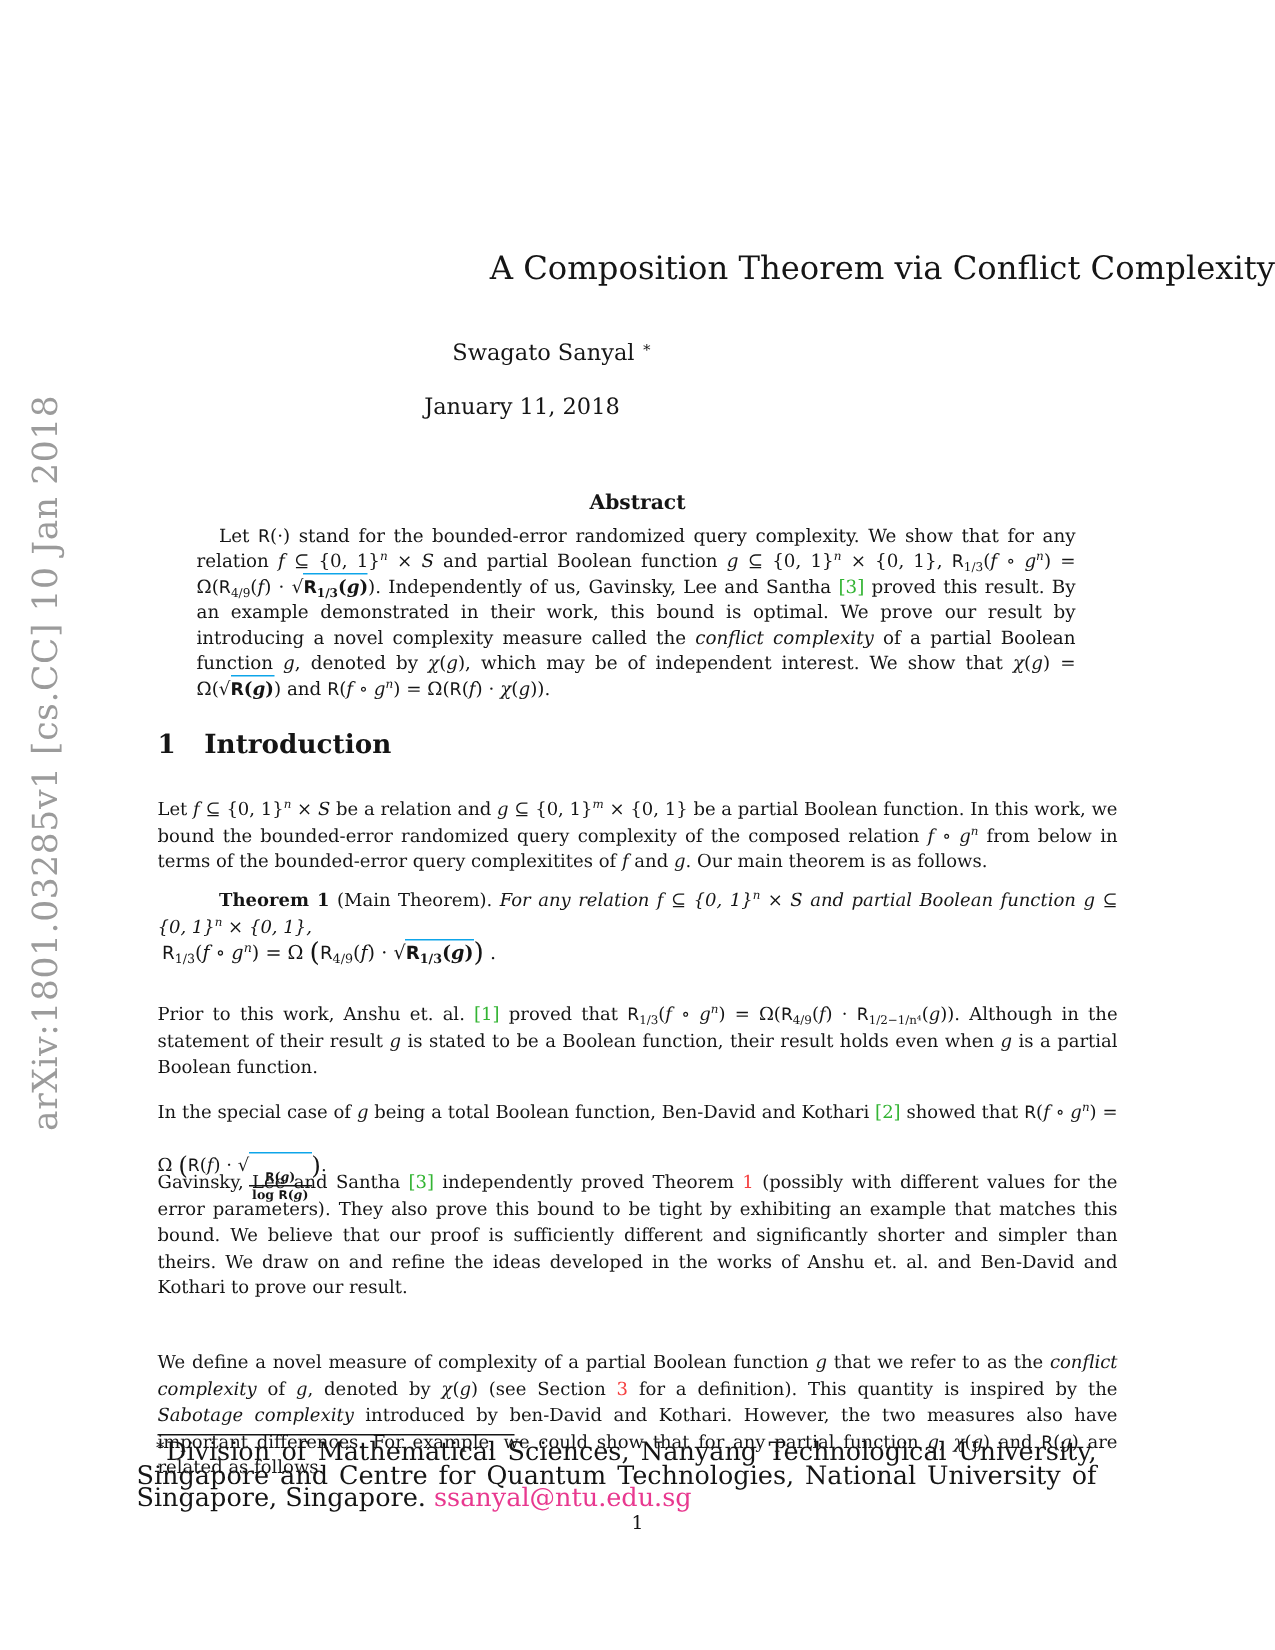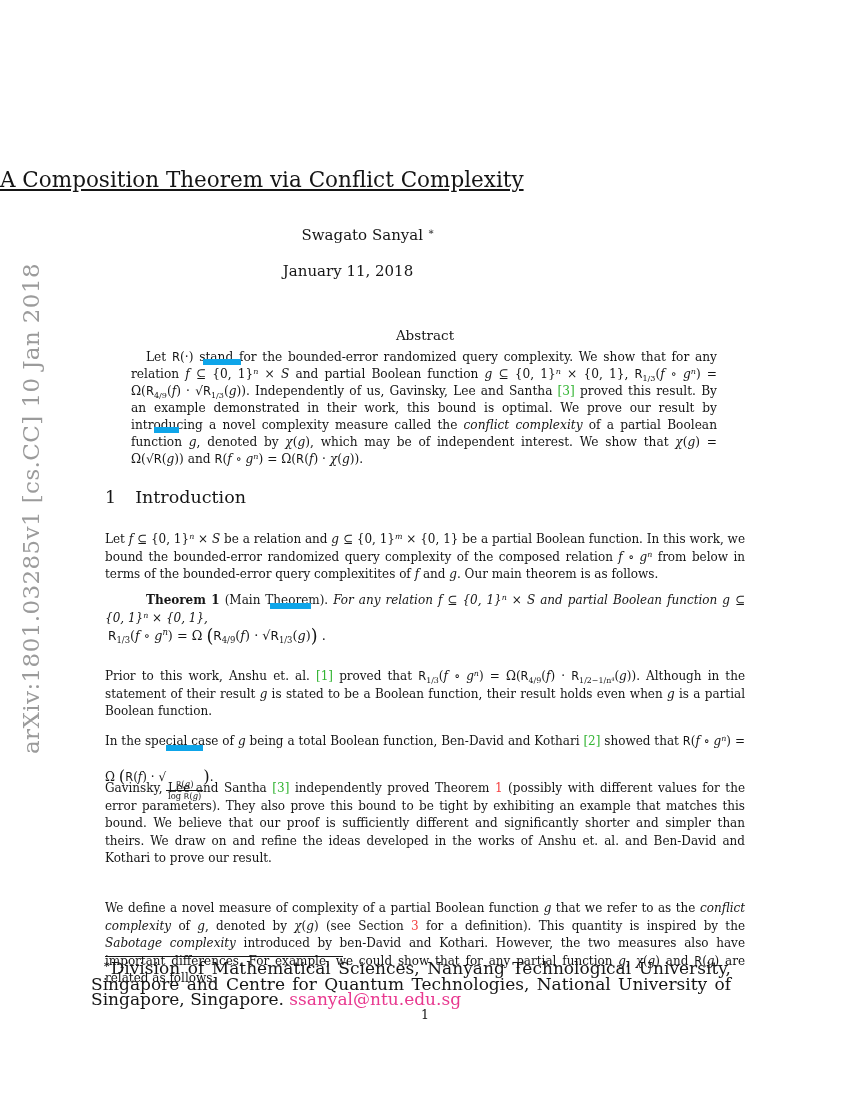--- a/index.html
+++ b/index.html
@@ -10,44 +10,44 @@
     color:#151515;
     font-family:"DejaVu Serif","Liberation Serif",serif;
     overflow:hidden;
   }
   
   .m{font-style:italic;}
   .b{font-weight:bold;margin-left:41px;}
   .sf{font-family:"DejaVu Sans","Liberation Sans",sans-serif;font-size:95%;}
   .sup{font-size:66%;vertical-align:0.55em;line-height:0;}
   .sub{font-size:66%;vertical-align:-0.35em;line-height:0;}
-  .ol{border-top:6px solid #0ea5e9;padding-top:19px;}
+  .ol{border-top:1px solid #0ea5e9;padding-top:1px;font-weight:bold;}
   .big{font-size:138%;line-height:0;vertical-align:-0.1em;}
   .green{color:#33b433;}
   .red{color:#f54040;}
   .mag{color:#e8388f;}
   .frac{display:inline-flex;flex-direction:column;vertical-align:-0.75em;font-size:70%;line-height:1.2;text-align:center;margin-top:28px;}
   .num{display:block;border-bottom:1px solid #151515;padding:0 2px;}
   .den{display:block;padding:0 2px;}
   
   .sidebar{
     position:absolute;left:18px;top:754px;
     transform:rotate(-90deg);transform-origin:left top;
     white-space:nowrap;
     font-size:23px;color:#9b9b9b;letter-spacing:0.4px;
   }
-  .title{position:absolute;left:0;top:167px;width:850px;text-align:left;font-size:21.5px;text-decoration:underline;}
+  .title{position:absolute;left:0;top:167px;width:850px;text-align:right;font-size:21.5px;}
   .author{position:absolute;left:0;top:226px;width:736px;text-align:center;font-size:15px;}
   .date{position:absolute;left:0;top:262px;width:696px;text-align:center;font-size:15px;}
-  .abs-head{position:absolute;left:0;top:327px;width:850px;text-align:center;font-size:13.5px;font-weight:normal;}
+  .abs-head{position:absolute;left:0;top:327px;width:850px;text-align:center;font-size:13.5px;font-weight:bold;}
   .abs-body{
     position:absolute;left:131px;top:349px;width:586px;
     font-size:12.2px;line-height:17px;text-align:justify;text-indent:15px;
   }
-  .sec-head{position:absolute;left:105px;top:487px;font-size:17.5px;font-weight:normal;}
+  .sec-head{position:absolute;left:105px;top:487px;font-size:17.5px;font-weight:bold;}
   .sec-head .sec-num{margin-right:19px;}
   .para{
     position:absolute;left:105px;width:640px;
     font-size:12px;line-height:17.6px;text-align:justify;
   }
   #p1{top:531px;}
   #thm-head{top:592px;}
   #thm-eq{position:absolute;left:108px;top:628px;width:640px;text-align:left;font-size:12.8px;}
   #p2{top:668px;}
   #p3{top:731px;line-height:20px;}

